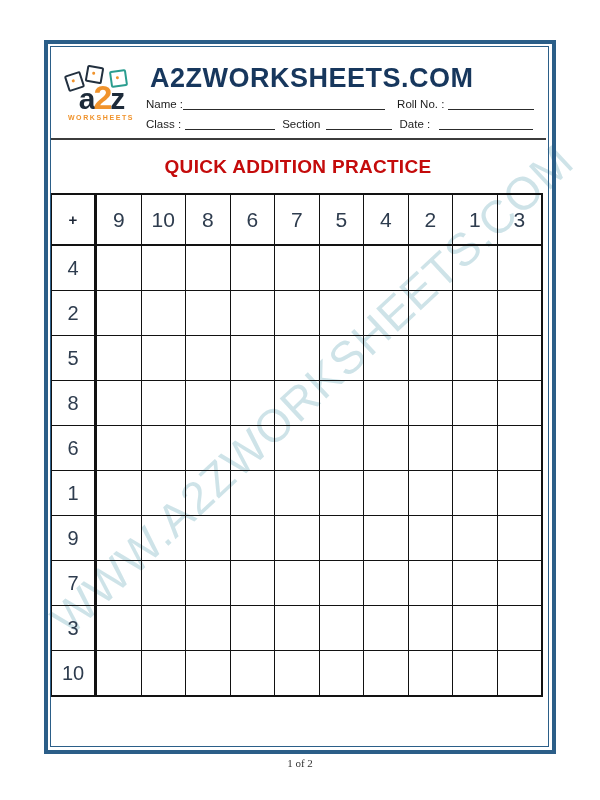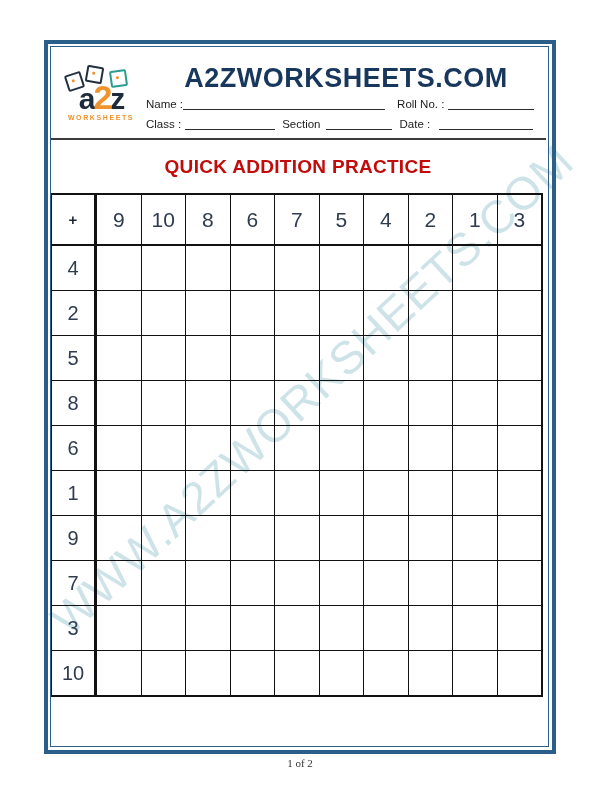--- a/index.html
+++ b/index.html
@@ -22,21 +22,21 @@
   .d1{left:8px;top:7px;transform:rotate(-18deg);}
   .d2{left:28px;top:0px;transform:rotate(10deg);}
   .d3{left:52px;top:4px;transform:rotate(-8deg);border-color:#2a9d8f;}
   .a2z{line-height:18px;letter-spacing:-2px;font-weight:bold;text-align:center;width:86px;}
   .a2z .la,.a2z .lz{font-size:30px;color:#1d2b3a;}
   .a2z .l2{font-size:34px;color:#f0932c;}
   .logo-sub{font-size:7px;font-weight:bold;color:#f0932c;letter-spacing:1.6px;
             text-align:center;width:86px;margin-top:1px;}
 
   
-  .site-title{position:absolute;left:150px;top:63px;width:392px;text-align:center;
+  .site-title{position:absolute;left:150px;top:63px;width:392px;text-align:left;
               font-size:27px;font-weight:bold;color:#17375d;letter-spacing:.5px;z-index:2;}
   .form-row{position:absolute;left:146px;display:flex;align-items:flex-end;
             font-size:11.5px;color:#1c1c1c;z-index:2;white-space:nowrap;}
   .row1{top:97px;}
   .row2{top:117px;}
   .u{display:inline-block;border-bottom:1px solid #2c2c2c;height:12px;}
   .sep{position:absolute;left:51px;top:138px;width:495px;height:2px;background:#3c3c3c;z-index:2;}
 
   
   .ws-title{position:absolute;left:51px;top:156px;width:494px;text-align:center;

